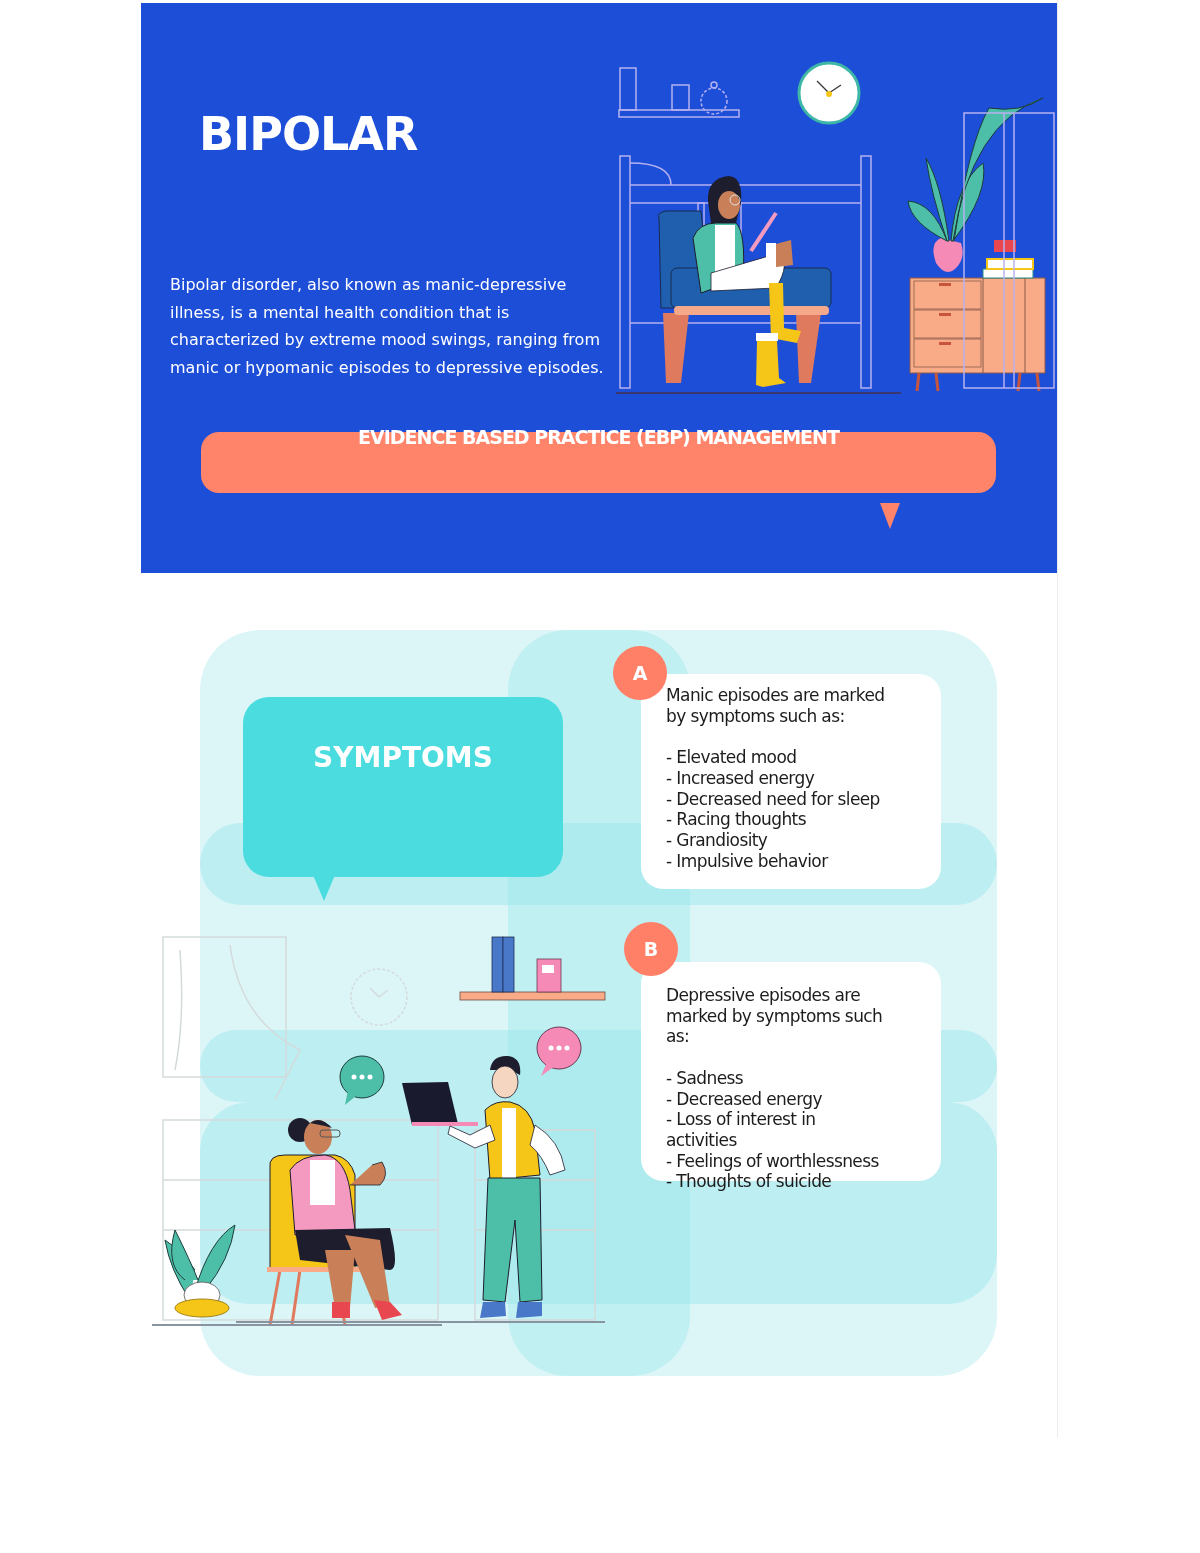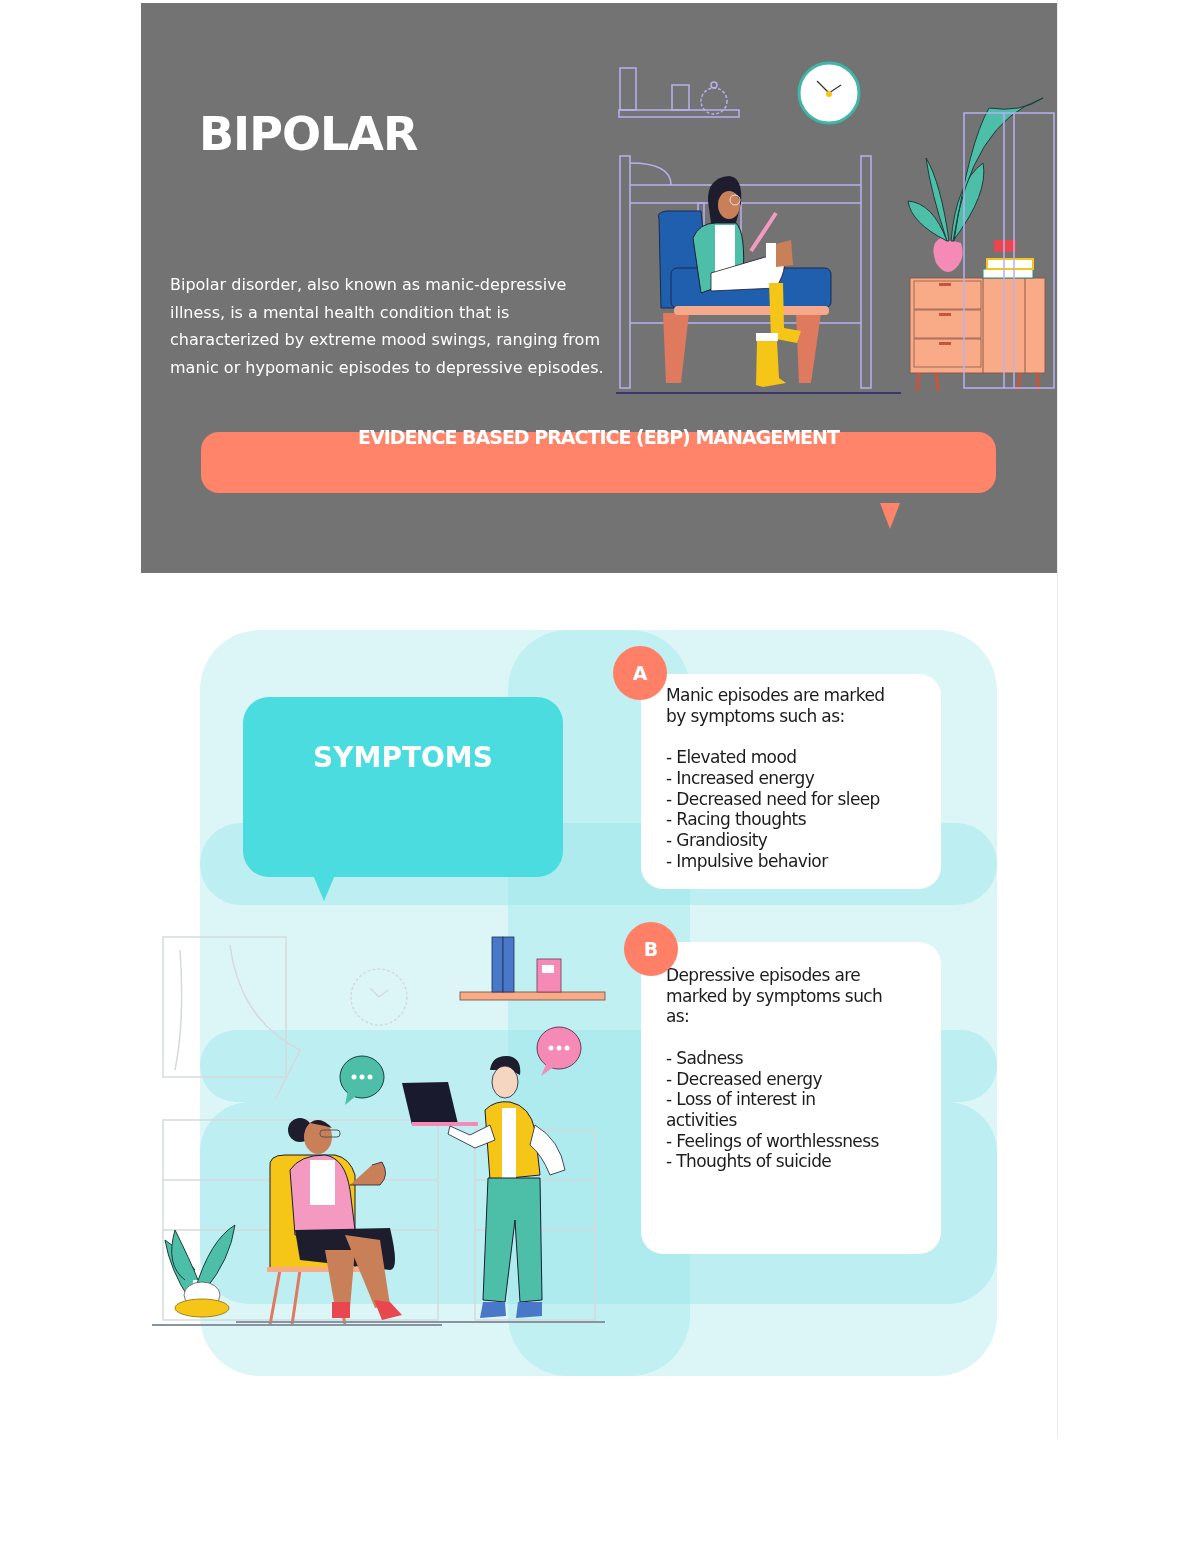--- a/index.html
+++ b/index.html
@@ -2,21 +2,21 @@
 <html><head>
 <meta charset="utf-8">
 <style>
   * { box-sizing: border-box; margin: 0; padding: 0; }
   html, body { width: 1200px; height: 1553px; background: #ffffff; overflow: hidden; }
   body { position: relative; font-family: "Liberation Sans", sans-serif; }
 
   .page-edge { position: absolute; left: 1057px; top: 0; width: 1px; height: 1438px; background: #ececec; }
 
   
-  .hero { position: absolute; left: 141px; top: 3px; width: 916px; height: 570px; background: #737373; overflow: hidden; }
+  .hero { position: absolute; left: 141px; top: 3px; width: 916px; height: 570px; background: #1d4ed8; overflow: hidden; }
   .hero-title { position: absolute; left: 58px; top: 102px; color: #fff; font-family: "DejaVu Sans", sans-serif; font-weight: bold; font-size: 46px; line-height: 58px; letter-spacing: -1px; }
   .hero-title span { display: block; }
   .hero-desc { position: absolute; left: 29px; top: 268px; width: 440px; color: #fff; font-family: "DejaVu Sans", sans-serif; font-size: 16px; line-height: 27.5px; }
 
   .ebp-bubble { position: absolute; left: 60px; top: 429px; width: 795px; height: 61px; background: #ff8469; border-radius: 18px; display: flex; align-items: flex-start; justify-content: center; }
   .ebp-bubble span { color: #fff; font-family: "DejaVu Sans", sans-serif; font-weight: bold; font-size: 19px; letter-spacing: -1px; transform: translateY(-6px); }
   .ebp-tail { position: absolute; left: 739px; top: 500px; width: 0; height: 0; border-left: 10px solid transparent; border-right: 10px solid transparent; border-top: 26px solid #ff8469; }
 
   
   .bg-shape { position: absolute; }
@@ -25,21 +25,21 @@
   .bg-band1 { left: 200px; top: 823px; width: 797px; height: 82px; background: rgba(150, 228, 234, 0.45); border-radius: 44px; }
   .bg-band2 { left: 200px; top: 1030px; width: 797px; height: 72px; background: rgba(150, 228, 234, 0.45); border-radius: 40px; }
   .bg-band3 { left: 200px; top: 1102px; width: 797px; height: 202px; background: rgba(150, 228, 234, 0.45); border-radius: 50px; }
 
   .symptoms-bubble { position: absolute; left: 243px; top: 697px; width: 320px; height: 180px; background: #4adcdf; border-radius: 26px; }
   .symptoms-bubble span { position: absolute; left: 0; right: 0; top: 44px; text-align: center; color: #fff; font-family: "DejaVu Sans", sans-serif; font-weight: bold; font-size: 28px; letter-spacing: 0px; }
   .symptoms-tail { position: absolute; left: 313px; top: 875px; width: 0; height: 0; border-left: 11px solid transparent; border-right: 11px solid transparent; border-top: 26px solid #4adcdf; }
 
   .card { position: absolute; background: #fff; border-radius: 22px; }
   .card-a { left: 641px; top: 674px; width: 300px; height: 215px; }
-  .card-b { left: 641px; top: 942px; width: 300px; height: 312px; }
+  .card-b { left: 641px; top: 962px; width: 300px; height: 219px; }
   .card-text { position: absolute; left: 25px; color: #1c1c1c; font-family: "DejaVu Sans", sans-serif; font-size: 17px; line-height: 20.7px; letter-spacing: -0.6px; white-space: pre-line; }
   .card-a .card-text { top: 11px; }
   .card-b .card-text { top: 23px; }
 
   .badge { position: absolute; width: 54px; height: 54px; border-radius: 50%; background: #ff7f67; color: #fff; font-family: "DejaVu Sans", sans-serif; font-weight: bold; font-size: 19px; display: flex; align-items: center; justify-content: center; }
   .badge-a { left: 613px; top: 646px; }
   .badge-b { left: 624px; top: 922px; }
 
   svg { position: absolute; overflow: visible; }
 </style>

